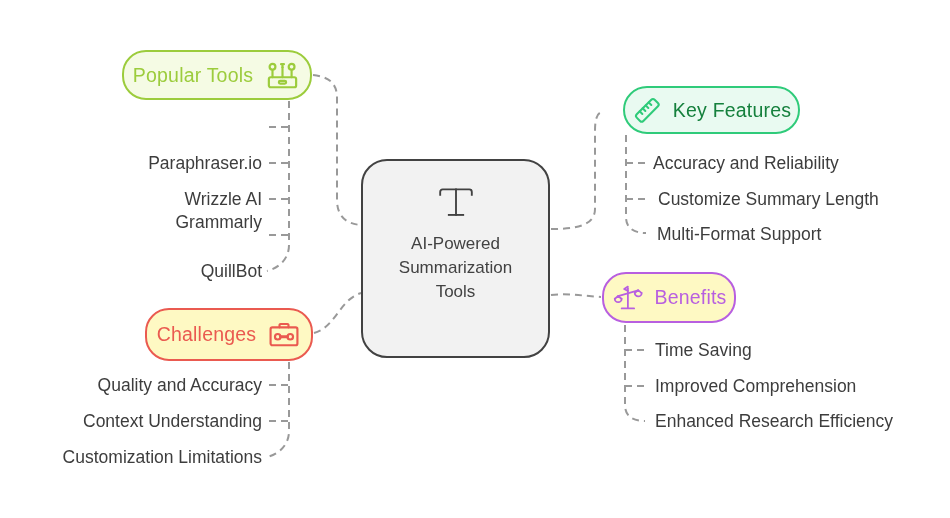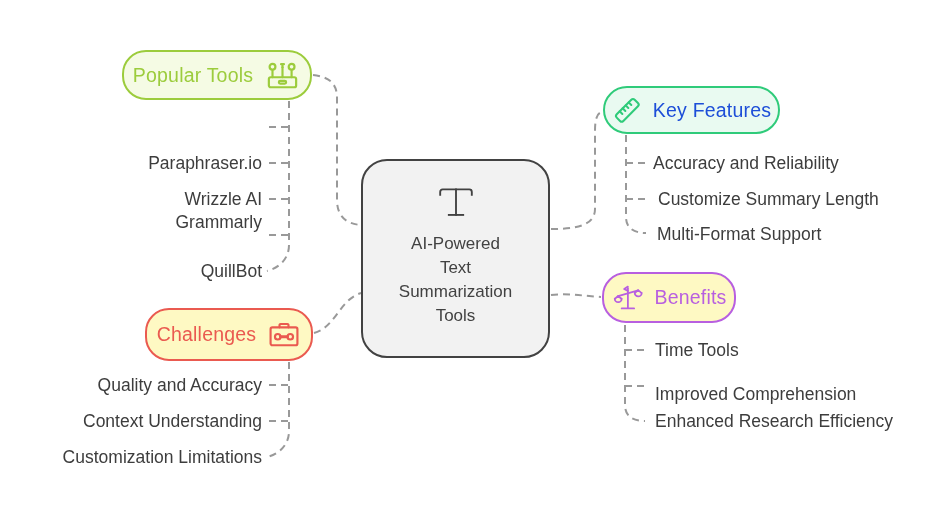--- a/index.html
+++ b/index.html
@@ -10,21 +10,21 @@
   .connectors{position:absolute;left:0;top:0;width:950px;height:518px;pointer-events:none;}
   .connectors path{fill:none;stroke:#999999;stroke-width:2;stroke-dasharray:7 5;}
 
   .branch{
     position:absolute;display:flex;align-items:center;justify-content:center;gap:11px;
     border-radius:24px;font-size:19.5px;box-sizing:border-box;white-space:nowrap;
   }
   .branch .nlabel{letter-spacing:.2px;}
   .branch.green{background:#f5fbe4;border:2.5px solid #9ccc3c;color:#9ccc3c;}
   .branch.red{background:#fef9c3;border:2.5px solid #ea5a50;color:#ea5a50;}
-  .branch.mint{background:#e9faf1;border:2.5px solid #2fcb7a;color:#1d4ed8;}
+  .branch.mint{background:#e9faf1;border:2.5px solid #2fcb7a;color:#15803d;margin-left:20px;}
   .branch.purple{background:#fef9c3;border:2.5px solid #b85fe0;color:#b85fe0;}
   .branch .icon{display:flex;align-items:center;}
 
   .leaf{
     position:absolute;font-size:17.5px;color:#3d3d3d;height:24px;line-height:24px;
     white-space:nowrap;
   }
   .leaf.right-align{text-align:right;}
 
   .center-node{
@@ -126,36 +126,35 @@
   <div class="center-node">
     <span class="icon">
       <svg width="46" height="42" viewBox="0 0 64 54" stroke="#424242" stroke-width="2.6" fill="none" stroke-linecap="square">
         <path d="M10,17 L10,13 Q10,9.5 13.5,9.5 L50.5,9.5 Q54,9.5 54,13 L54,17"></path>
         <line x1="32" y1="9.5" x2="32" y2="45"></line>
         <line x1="22" y1="45" x2="42" y2="45"></line>
       </svg>
     </span>
     <div class="ctext">
       <div>AI-Powered</div>
-      <div>Text</div>
       <div>Summarization</div>
       <div>Tools</div>
     </div>
   </div>
 
   <div class="leaf right-align" style="right:688px;top:151px;">Paraphraser.io</div>
   <div class="leaf right-align" style="right:688px;top:187px;">Wrizzle AI</div>
   <div class="leaf right-align" style="right:688px;top:210px;">Grammarly</div>
   <div class="leaf right-align" style="right:688px;top:259px;">QuillBot</div>
 
   <div class="leaf right-align" style="right:688px;top:373px;">Quality and Accuracy</div>
   <div class="leaf right-align" style="right:688px;top:409px;">Context Understanding</div>
   <div class="leaf right-align" style="right:688px;top:445px;">Customization Limitations</div>
 
   <div class="leaf" style="left:653px;top:151px;">Accuracy and Reliability</div>
   <div class="leaf" style="left:658px;top:187px;">Customize Summary Length</div>
   <div class="leaf" style="left:657px;top:222px;">Multi-Format Support</div>
 
-  <div class="leaf" style="left:655px;top:338px;">Time Tools</div>
-  <div class="leaf" style="left:655px;top:374px;margin-top:8px;">Improved Comprehension</div>
+  <div class="leaf" style="left:655px;top:338px;">Time Saving</div>
+  <div class="leaf" style="left:655px;top:374px;">Improved Comprehension</div>
   <div class="leaf" style="left:655px;top:409px;">Enhanced Research Efficiency</div>
 
 </div>
 
 </body></html>

